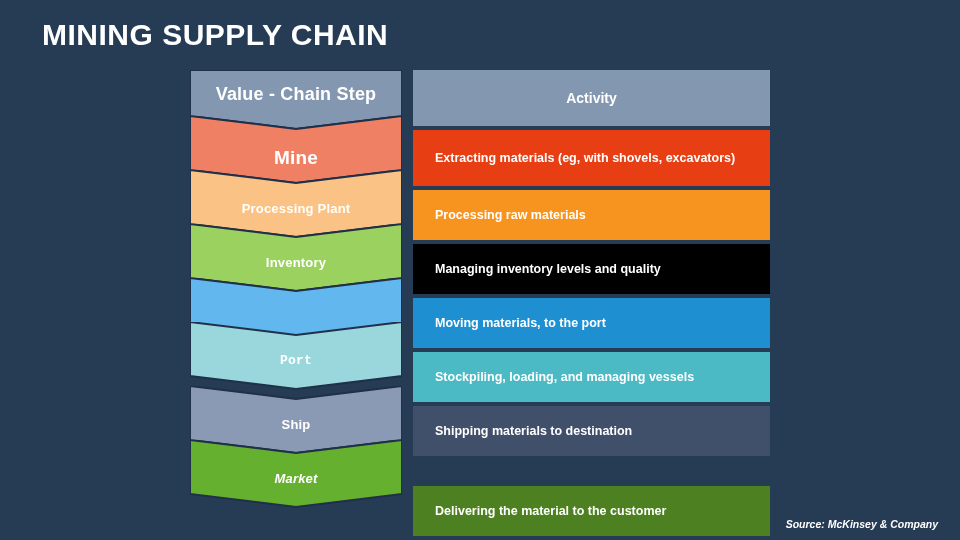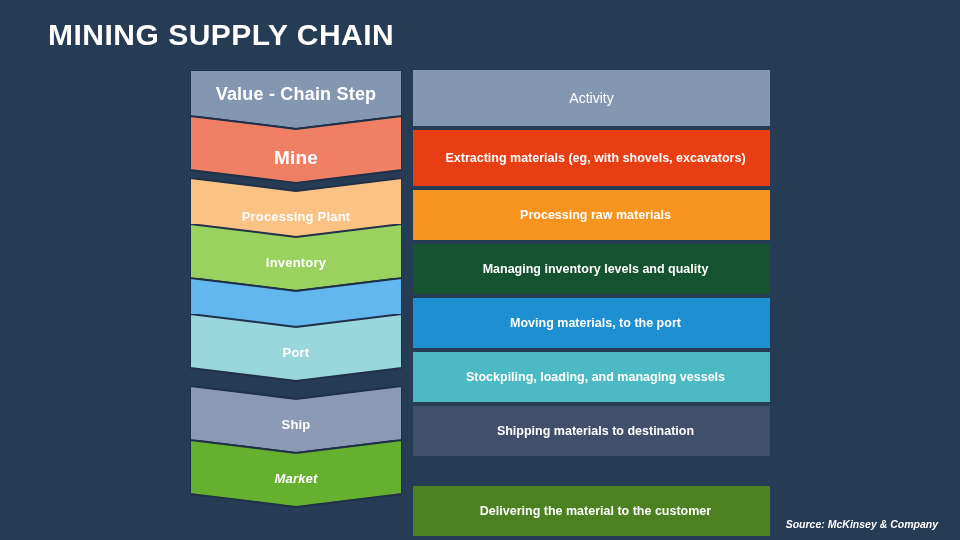--- a/index.html
+++ b/index.html
@@ -18,21 +18,21 @@
   #slide {
     position: absolute;
     inset: 0;
     width: 960px;
     height: 540px;
   }
 
   
   #page-title {
     position: absolute;
-    left: 48px;
+    left: 42px;
     top: 18px;
     font-size: 30px;
     font-weight: bold;
     letter-spacing: 0.5px;
     color: #ffffff;
     white-space: nowrap;
   }
 
   
   #diagram {
@@ -87,25 +87,25 @@
     left: 0;
     width: 357px;
     box-sizing: border-box;
     color: #ffffff;
     display: flex;
     align-items: center;
   }
   .act-cell.header {
     justify-content: center;
     font-size: 14px;
-    font-weight: normal;
+    font-weight: bold;
     align-items: center;
   }
   .act-cell.body {
-    justify-content: center;
+    justify-content: flex-start;
     padding-left: 22px;
     padding-right: 14px;
     font-size: 12.5px;
     font-weight: bold;
     line-height: 1.45;
   }
 
   
   #source-note {
     position: absolute;
@@ -133,38 +133,38 @@
             <polygon points="0,0 106,0 212,0 212,46 106,59 0,46" fill="#8497b0" stroke="#1f3048" stroke-width="2"></polygon>
           </svg>
           <div class="chev-label" style="top: 14px; font-size: 18px;">Value - Chain Step</div>
         </div>
         <div class="chev-wrap" style="top: 46px; height: 69px;">
           <svg width="212" height="69" class="chev-svg">
             <polygon points="0,0 106,13 212,0 212,54 106,67 0,54" fill="#ef8064" stroke="#1f3048" stroke-width="2"></polygon>
           </svg>
           <div class="chev-label" style="top: 31px; font-size: 19px;">Mine</div>
         </div>
-        <div class="chev-wrap" style="top: 108px; height: 69px;">
+        <div class="chev-wrap" style="top: 100px; height: 69px;">
           <svg width="212" height="69" class="chev-svg">
             <polygon points="0,0 106,13 212,0 212,54 106,67 0,54" fill="#fac284" stroke="#1f3048" stroke-width="2"></polygon>
           </svg>
           <div class="chev-label" style="top: 31px; font-size: 13px;">Processing Plant</div>
         </div>
         <div class="chev-wrap" style="top: 154px; height: 69px;">
           <svg width="212" height="69" class="chev-svg">
             <polygon points="0,0 106,13 212,0 212,54 106,67 0,54" fill="#9bd25f" stroke="#1f3048" stroke-width="2"></polygon>
           </svg>
           <div class="chev-label" style="top: 31px; font-size: 13px;">Inventory</div>
         </div>
         <div class="chev-wrap" style="top: 208px; height: 69px;">
           <svg width="212" height="69" class="chev-svg">
             <polygon points="0,0 106,13 212,0 212,54 106,67 0,54" fill="#62b7ef" stroke="#1f3048" stroke-width="2"></polygon>
           </svg>
         </div>
-        <div class="chev-wrap" style="top: 244px; height: 69px;">
+        <div class="chev-wrap" style="top: 252px; height: 69px; font-family: Liberation Mono, monospace;">
           <svg width="212" height="69" class="chev-svg">
             <polygon points="0,0 106,13 212,0 212,54 106,67 0,54" fill="#99d7dd" stroke="#1f3048" stroke-width="2"></polygon>
           </svg>
           <div class="chev-label" style="top: 31px; font-size: 13px;">Port</div>
         </div>
         <div class="chev-wrap" style="top: 316px; height: 69px;">
           <svg width="212" height="69" class="chev-svg">
             <polygon points="0,0 106,13 212,0 212,54 106,67 0,54" fill="#8b9ab4" stroke="#1f3048" stroke-width="2"></polygon>
           </svg>
           <div class="chev-label" style="top: 31px; font-size: 13px;">Ship</div>
@@ -180,21 +180,21 @@
     <div id="activity-column">
         <div class="act-cell header" style="top: 0px; height: 56px; background: rgb(132, 151, 176);">
           <span>Activity</span>
         </div>
         <div class="act-cell body" style="top: 60px; height: 56px; background: rgb(232, 62, 19);">
           <span>Extracting materials (eg, with shovels, excavators)</span>
         </div>
         <div class="act-cell body" style="top: 120px; height: 50px; background: rgb(247, 148, 32);">
           <span>Processing raw materials</span>
         </div>
-        <div class="act-cell body" style="top: 174px; height: 50px; background: #14532d;">
+        <div class="act-cell body" style="top: 174px; height: 50px; background: #000000;">
           <span>Managing inventory levels and quality</span>
         </div>
         <div class="act-cell body" style="top: 282px; height: 50px; background: rgb(75, 186, 196);">
           <span>Stockpiling, loading, and managing vessels</span>
         </div>
         <div class="act-cell body" style="top: 228px; height: 50px; background: rgb(30, 143, 208);">
           <span>Moving materials, to the port</span>
         </div>
         <div class="act-cell body" style="top: 336px; height: 50px; background: rgb(65, 80, 106);">
           <span>Shipping materials to destination</span>

